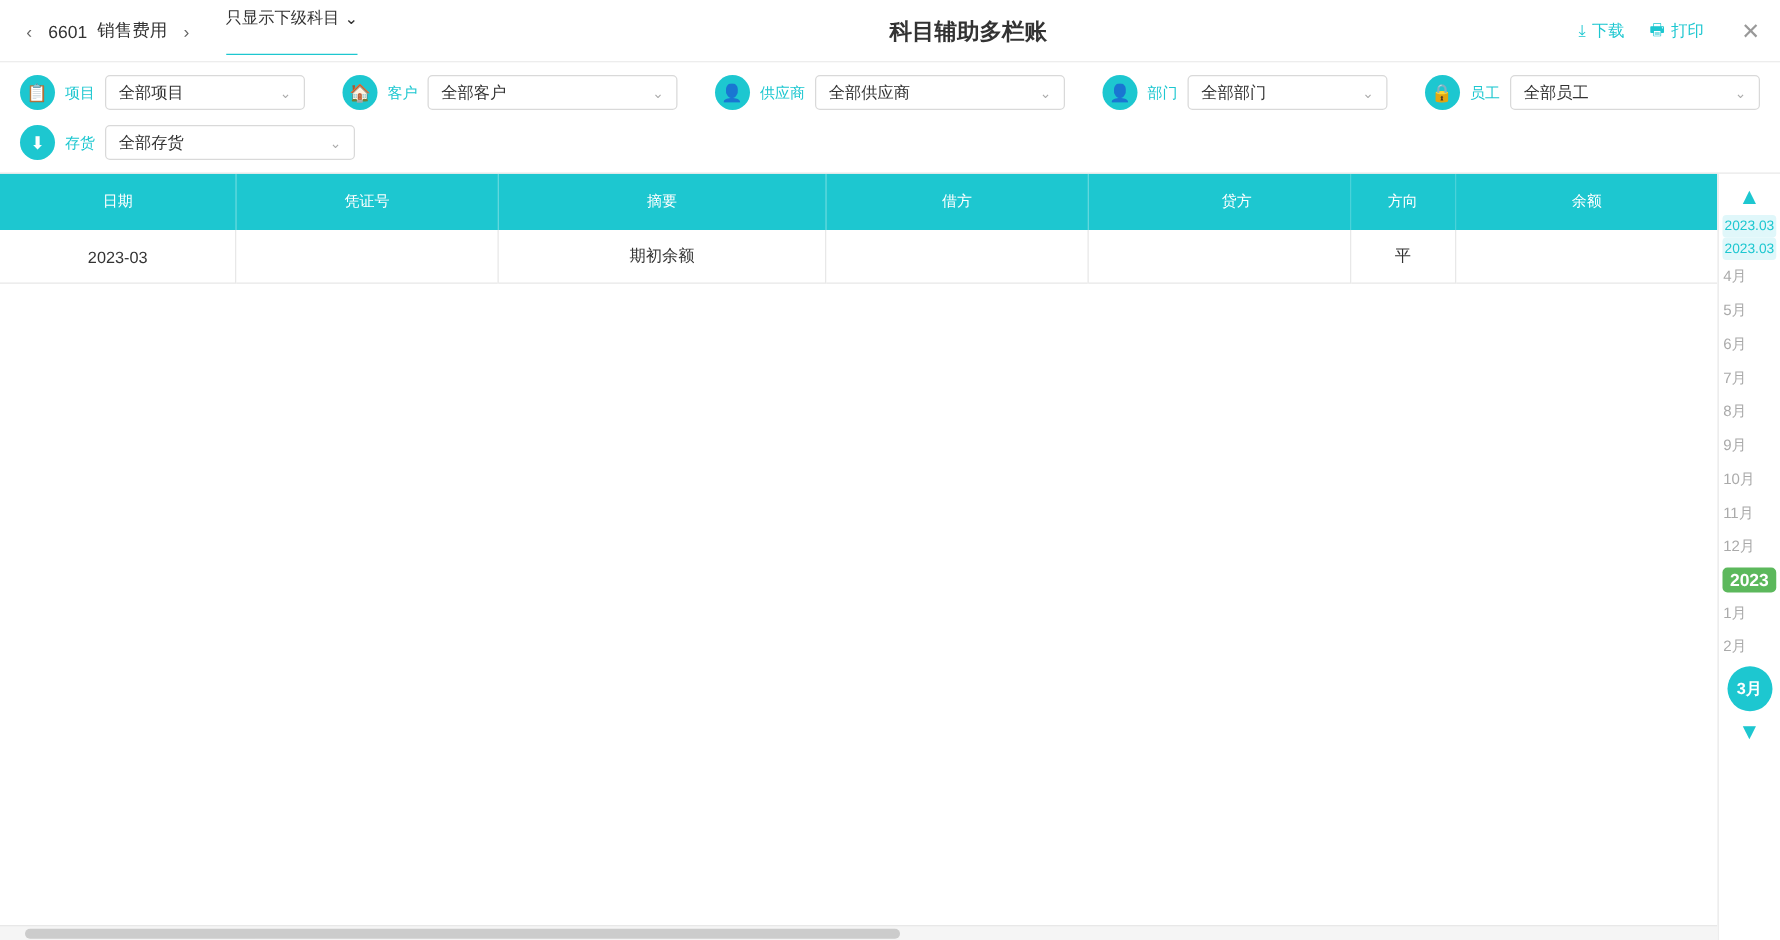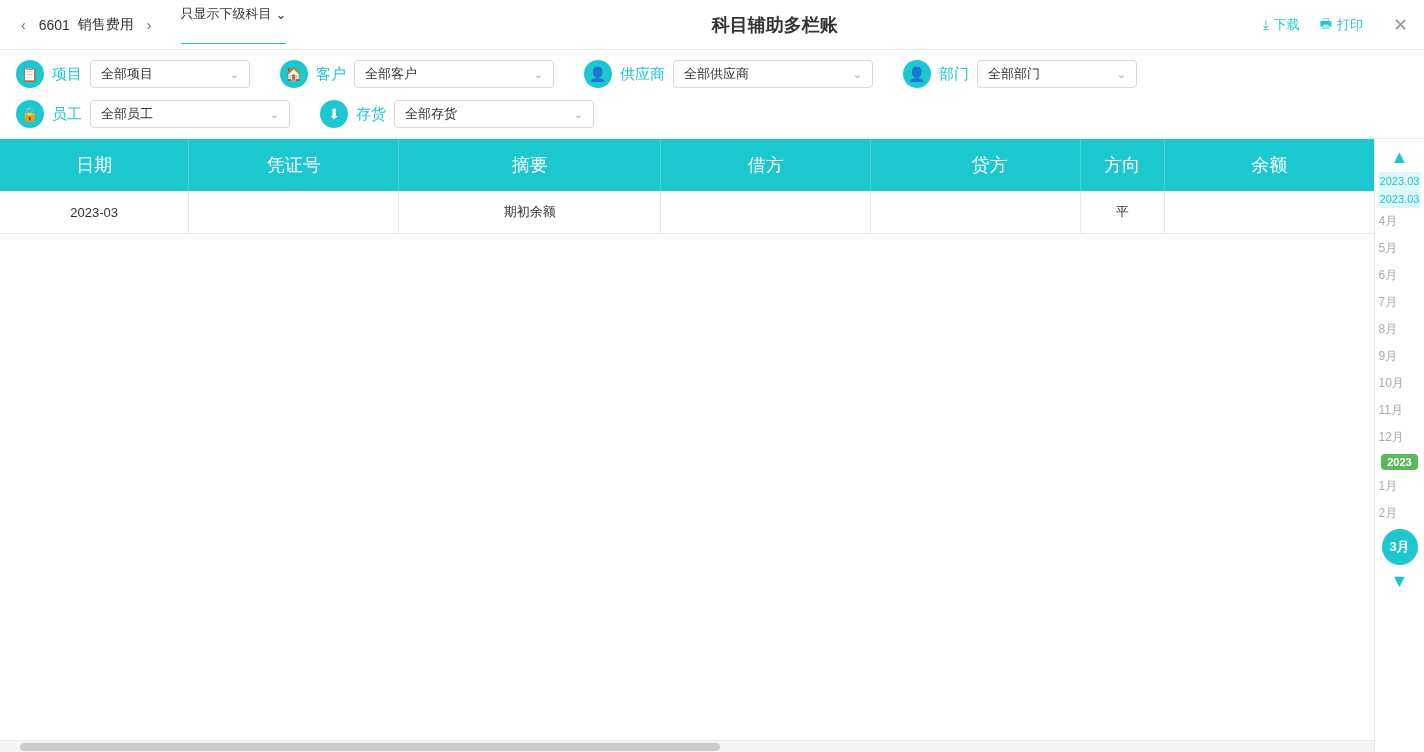--- a/index.html
+++ b/index.html
@@ -108,21 +108,21 @@
       background: #1dc7d0;
       display: flex;
       align-items: center;
       justify-content: center;
       color: #fff;
       font-size: 14px;
       flex-shrink: 0;
     }
     .filter-label {
       color: #1dc7d0;
-      font-size: 15px;
+      font-size: 12px;
       white-space: nowrap;
     }
     .filter-select {
       display: flex;
       align-items: center;
       border: 1px solid #d9d9d9;
       border-radius: 4px;
       padding: 4px 10px;
       min-width: 160px;
       background: #fff;
@@ -153,21 +153,21 @@
       border-collapse: collapse;
     }
     thead tr {
       background: #1dc7d0;
       color: #fff;
     }
     thead th {
       padding: 14px 12px;
       text-align: center;
       font-weight: 500;
-      font-size: 18px;
+      font-size: 12px;
       border-right: 1px solid rgba(255,255,255,0.2);
     }
     thead th:last-child { border-right: none; text-align: center; }
     tbody tr {
       border-bottom: 1px solid #e8e8e8;
     }
     tbody td {
       padding: 12px 12px;
       text-align: center;
       color: #333;
@@ -233,21 +233,21 @@
       justify-content: center;
       font-size: 13px;
       font-weight: bold;
       margin: 2px auto;
     }
     .year-badge {
       background: #5cb85c;
       color: #fff;
       border-radius: 4px;
       padding: 2px 6px;
-      font-size: 11px;
+      font-size: 14px;
       font-weight: bold;
       margin: 3px 0;
     }
     .nav-arrow {
       color: #1dc7d0;
       font-size: 18px;
       cursor: pointer;
       padding: 4px;
     }
     .month-period {

